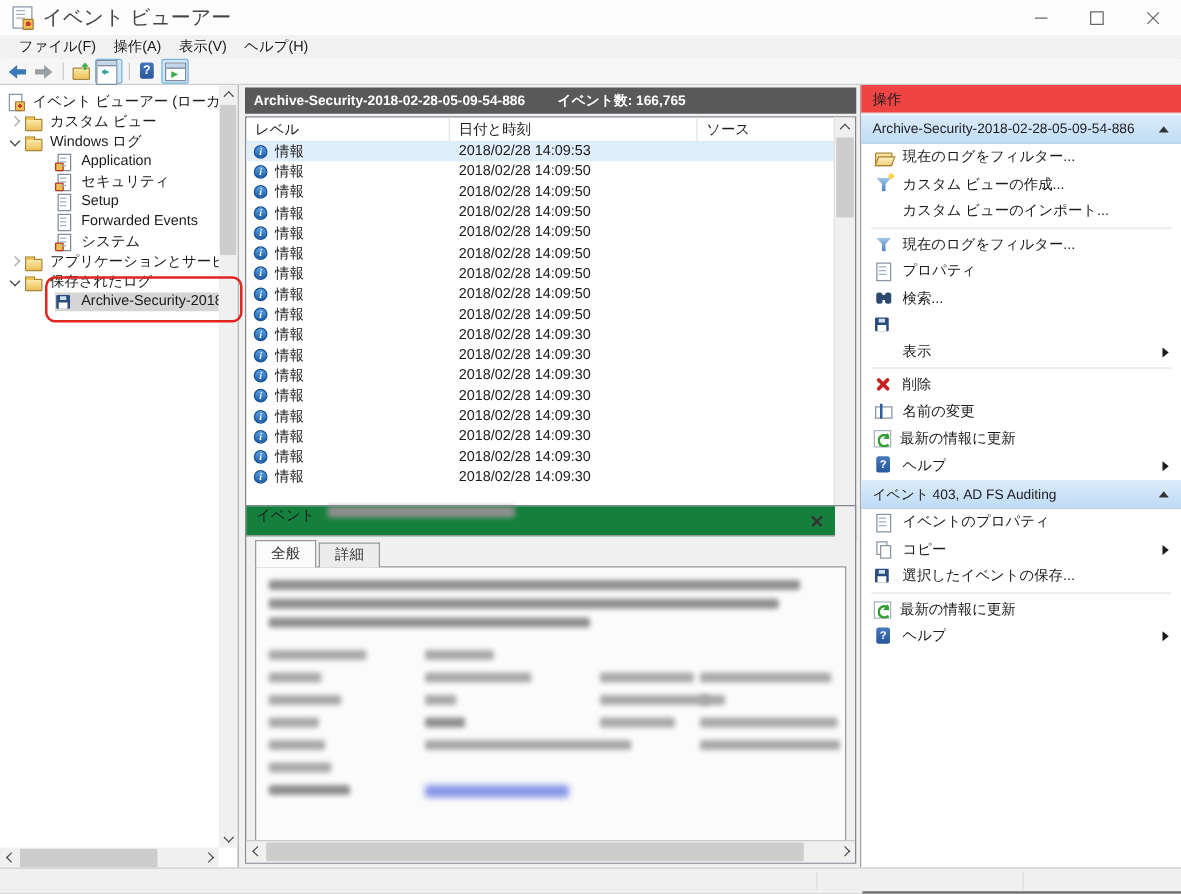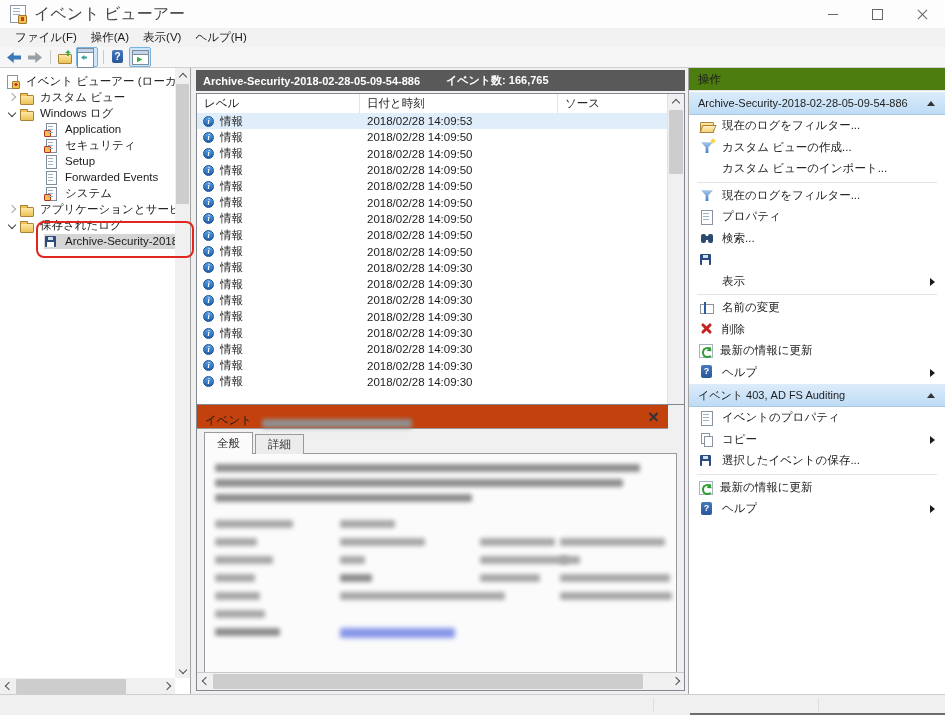--- a/index.html
+++ b/index.html
@@ -129,38 +129,38 @@
   .cell-level .ic{width:14px;height:15px;margin-right:4px}
   .cell-date{width:198px;padding-left:7px;box-sizing:border-box;color:#1b1b1b}
   .cell-src{flex:1;padding-left:9px}
   .blur{height:8px;background:#a9a9a9;border-radius:2px;filter:blur(2px)}
   .blur.dark{background:#8f8f8f}
   .blur.link{background:#8595e8;filter:blur(2.5px)}
   .list-vsb{position:absolute;right:0;top:0;width:16px;bottom:17px;background:#f0f0f0;border-left:1px solid #e2e2e2}
   .list-hsb{position:absolute;left:0;right:16px;bottom:0;height:17px;background:#f0f0f0;border-top:1px solid #e2e2e2}
   
   .event-pane{position:absolute;left:5px;right:2px;top:336px;height:287px;background:#f0f0f0;border:1px solid #828790;box-sizing:border-box}
-  .ep-header{position:absolute;left:0;right:16px;top:0;height:23px;background:#c2410c;border-bottom:1px solid #9a9a9a;display:flex;align-items:flex-end}
+  .ep-header{position:absolute;left:0;right:16px;top:0;height:23px;background:#15803d;border-bottom:1px solid #9a9a9a;display:flex;align-items:flex-start}
   .ep-title{margin-left:8px;font-size:11.5px}
   .ep-title-blur{width:150px;height:9px;margin-left:10px}
   .ep-close{position:absolute;right:6px;top:4px;width:16px;height:16px}
   .ep-close::before,.ep-close::after{content:"";position:absolute;left:2px;top:7px;width:11px;height:1.6px;background:#333}
   .ep-close::before{transform:rotate(45deg)}.ep-close::after{transform:rotate(-45deg)}
   .ep-tabs{position:absolute;left:7px;top:28px;height:21px;display:flex;align-items:flex-end;z-index:2}
   .tab{height:19px;line-height:19px;padding:0 12px;border:1px solid #9a9a9a;border-bottom:none;background:#ececec;font-size:11.5px;margin-right:2px;color:#333}
   .tab.active{background:#fbfbfb;height:21px;line-height:21px;font-weight:normal}
   .ep-content{position:absolute;left:7px;right:7px;top:48px;bottom:17px;background:#fbfbfb;border:1px solid #9a9a9a;overflow:hidden}
   .ep-para{position:absolute;left:10px;top:10px;right:18px}
   .ep-para .blur{margin-bottom:7px}
   .ep-grid{position:absolute;left:10px;top:62px;right:10px}
   .ep-row{position:relative;height:18px}
   .ep-row .blur{position:absolute;top:4px}
   .ep-hsb{position:absolute;left:0;right:0;bottom:0;height:17px;background:#f0f0f0;border-top:1px solid #c9c9c9}
   
-  .ops-title{height:22px;display:flex;align-items:center;padding-left:9px;font-size:11.5px;color:#1b1b1b;background:#4d7c0f;border-bottom:1px solid #e0e0e0}
+  .ops-title{height:22px;display:flex;align-items:center;padding-left:9px;font-size:11.5px;color:#1b1b1b;background:#ef4444;border-bottom:1px solid #e0e0e0}
   .sec-h{height:22px;display:flex;align-items:center;background:linear-gradient(#dcecfb,#bedcf5);border-top:1px solid #fff;border-bottom:1px solid #a9c8e2;position:relative}
   .sec-t{margin-left:9px;font-size:11px;color:#1e1e1e;white-space:nowrap;overflow:hidden}
   .tri-up{position:absolute;right:10px;top:9px;width:0;height:0;border-left:4px solid transparent;border-right:4px solid transparent;border-bottom:5px solid #333}
   .arow{height:21.5px;display:flex;align-items:center;padding-left:10px;position:relative}
   .arow .ic{margin-right:7px}
   .albl{font-size:11.5px;color:#1b1b1b;white-space:nowrap;overflow:hidden}
   .tri-right{width:0;height:0;border-top:4px solid transparent;border-bottom:4px solid transparent;border-left:5px solid #1b1b1b}
   .arow .submenu{position:absolute;right:10px;top:7px}
   .a-sep{height:1px;background:#e3e3e3;margin:2px 8px 2px 8px}
   
@@ -569,26 +569,26 @@
     <div class="arow">
       <span class="ic ic-floppy"></span>
     </div>
     <div class="arow">
       <span class="ic ic-none"></span>
       <span class="albl">表示</span>
       <span class="tri-right submenu"></span>
     </div>
     <div class="a-sep"></div>
     <div class="arow">
+      <span class="ic ic-delete"></span>
+      <span class="albl">削除</span>
+    </div>
+    <div class="arow">
       <span class="ic ic-rename"></span>
       <span class="albl">名前の変更</span>
-    </div>
-    <div class="arow">
-      <span class="ic ic-delete"></span>
-      <span class="albl">削除</span>
     </div>
     <div class="arow">
       <span class="ic ic-refresh"></span>
       <span class="albl">最新の情報に更新</span>
     </div>
     <div class="arow">
       <span class="ic ic-help"></span>
       <span class="albl">ヘルプ</span>
       <span class="tri-right submenu"></span>
     </div>

